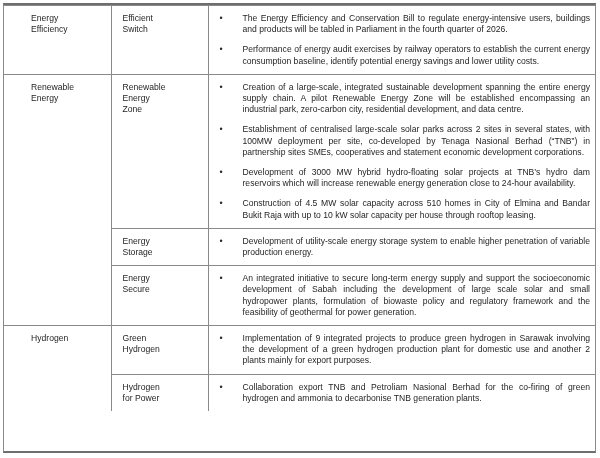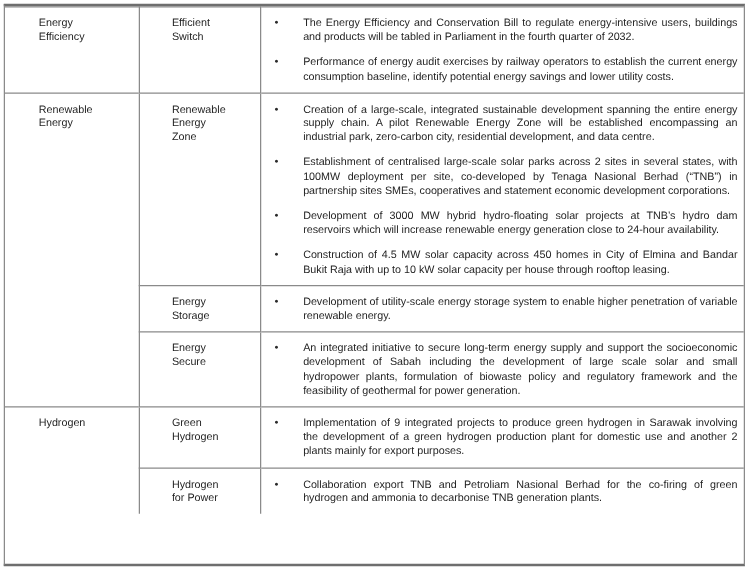--- a/index.html
+++ b/index.html
@@ -46,21 +46,21 @@
     color: #1f1f1f;
   }
 
   
   td.cat {
     border-right: 1px solid #8a8a8a;
     padding: 7px 4px 7px 27px;
   }
   td.sub {
     border-right: 1px solid #8a8a8a;
-    padding: 7px 4px 7px 26px;
+    padding: 7px 4px 7px 11px;
     margin-top: 48px;
   }
   td.body {
     padding: 7px 5px 7px 6px;
   }
 
   
   tr.majorrule > td {
     border-top: 1px solid #8a8a8a;
   }
@@ -115,21 +115,21 @@
     <tbody id="table-body">
         <tr class="majorrule">
           <td class="cat" rowspan="1"><span class="cat-text">Energy
 Efficiency</span></td>
           <td class="sub"><span class="sub-text">Efficient
 Switch</span></td>
           <td class="body">
             <ul class="bullets">
               <li>
                 <span class="dot">•</span>
-                <span class="txt">The Energy Efficiency and Conservation Bill to regulate energy-intensive users, buildings and products will be tabled in Parliament in the fourth quarter of 2032.</span>
+                <span class="txt">The Energy Efficiency and Conservation Bill to regulate energy-intensive users, buildings and products will be tabled in Parliament in the fourth quarter of 2026.</span>
               </li>
               <li>
                 <span class="dot">•</span>
                 <span class="txt">Performance of energy audit exercises by railway operators to establish the current energy consumption baseline, identify potential energy savings and lower utility costs.</span>
               </li>
             </ul>
           </td>
         </tr>
         <tr class="majorrule">
           <td class="cat" rowspan="3"><span class="cat-text">Renewable
@@ -146,33 +146,33 @@
               <li>
                 <span class="dot">•</span>
                 <span class="txt"><span>Establishment of centralised large-scale solar parks across 2 sites in several states, with 100MW deployment per site, co-developed by Tenaga Nasional Berhad (“</span><span class="bold">TNB</span><span>”) in partnership sites SMEs, cooperatives and statement economic development corporations.</span></span>
               </li>
               <li>
                 <span class="dot">•</span>
                 <span class="txt">Development of 3000 MW hybrid hydro-floating solar projects at TNB’s hydro dam reservoirs which will increase renewable energy generation close to 24-hour availability.</span>
               </li>
               <li>
                 <span class="dot">•</span>
-                <span class="txt">Construction of 4.5 MW solar capacity across 450 homes in City of Elmina and Bandar Bukit Raja with up to 10 kW solar capacity per house through rooftop leasing.</span>
+                <span class="txt">Construction of 4.5 MW solar capacity across 510 homes in City of Elmina and Bandar Bukit Raja with up to 10 kW solar capacity per house through rooftop leasing.</span>
               </li>
             </ul>
           </td>
         </tr>
         <tr class="minorrule">
           <td class="sub"><span class="sub-text">Energy
 Storage</span></td>
           <td class="body">
             <ul class="bullets">
               <li>
                 <span class="dot">•</span>
-                <span class="txt">Development of utility-scale energy storage system to enable higher penetration of variable renewable energy.</span>
+                <span class="txt">Development of utility-scale energy storage system to enable higher penetration of variable production energy.</span>
               </li>
             </ul>
           </td>
         </tr>
         <tr class="minorrule">
           <td class="sub"><span class="sub-text">Energy
 Secure</span></td>
           <td class="body">
             <ul class="bullets">
               <li>

